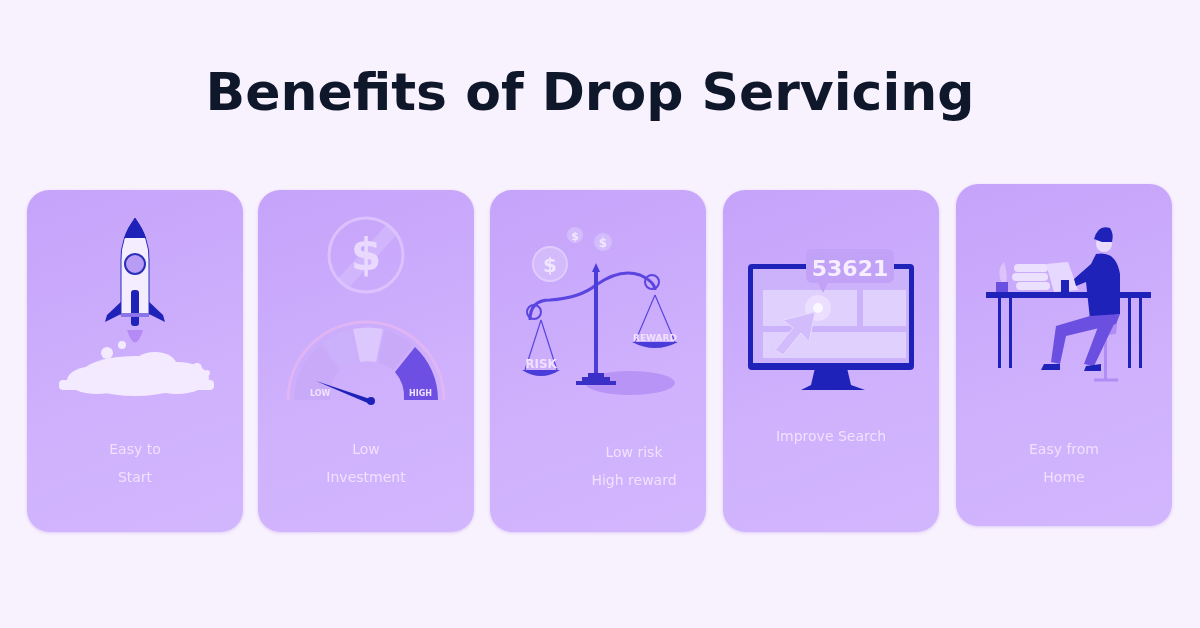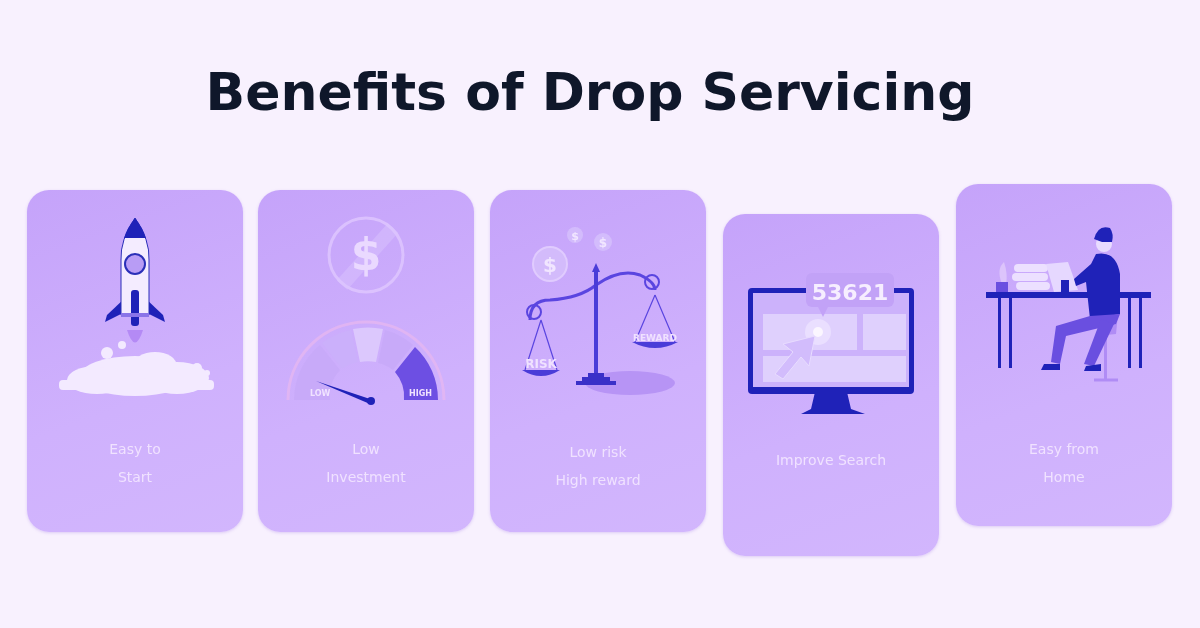--- a/index.html
+++ b/index.html
@@ -95,27 +95,27 @@
     <rect x="86" y="191" width="40" height="4" fill="#3a30c8"></rect>
 
     <path d="M51 130 L35 180 M51 130 L67 180" stroke="#5a45e0" stroke-width="1.2"></path>
     <path d="M32 180 Q51 192 70 180 Z" fill="#4a3cd8"></path>
     <text x="51" y="178" text-anchor="middle" font-size="12" font-weight="bold" fill="#f0e2ff" font-family="DejaVu Sans, sans-serif">RISK</text>
 
     <path d="M165 105 L145 152 M165 105 L185 152" stroke="#5a45e0" stroke-width="1.2"></path>
     <path d="M142 152 Q165 164 188 152 Z" fill="#4a3cd8"></path>
     <text x="165" y="151" text-anchor="middle" font-size="9" font-weight="bold" fill="#f0e2ff" font-family="DejaVu Sans, sans-serif">REWARD</text>
   </svg>
-  <div class="label" style="top:248px;">
+  <div class="label" style="top:248px;padding-left:36px;">
     <div>Low risk</div>
     <div>High reward</div>
   </div>
 </div>
 
-<div class="card" style="left:723px;top:190px;margin-top:24px;">
+<div class="card" style="left:723px;top:190px;">
   <svg width="216" height="220" viewBox="0 0 216 220">
 
     <path d="M92 178 L124 178 L128 195 L142 200 L78 200 L88 195 Z" fill="#1f22b8"></path>
 
     <rect x="25" y="74" width="166" height="106" rx="4" fill="#1f22b8"></rect>
     <rect x="30" y="79" width="156" height="94" fill="#ccb2fb"></rect>
     <rect x="40" y="100" width="94" height="36" fill="#dfd0fd"></rect>
     <rect x="140" y="100" width="43" height="36" fill="#dfd0fd"></rect>
     <rect x="40" y="142" width="143" height="26" fill="#dfd0fd"></rect>
 

